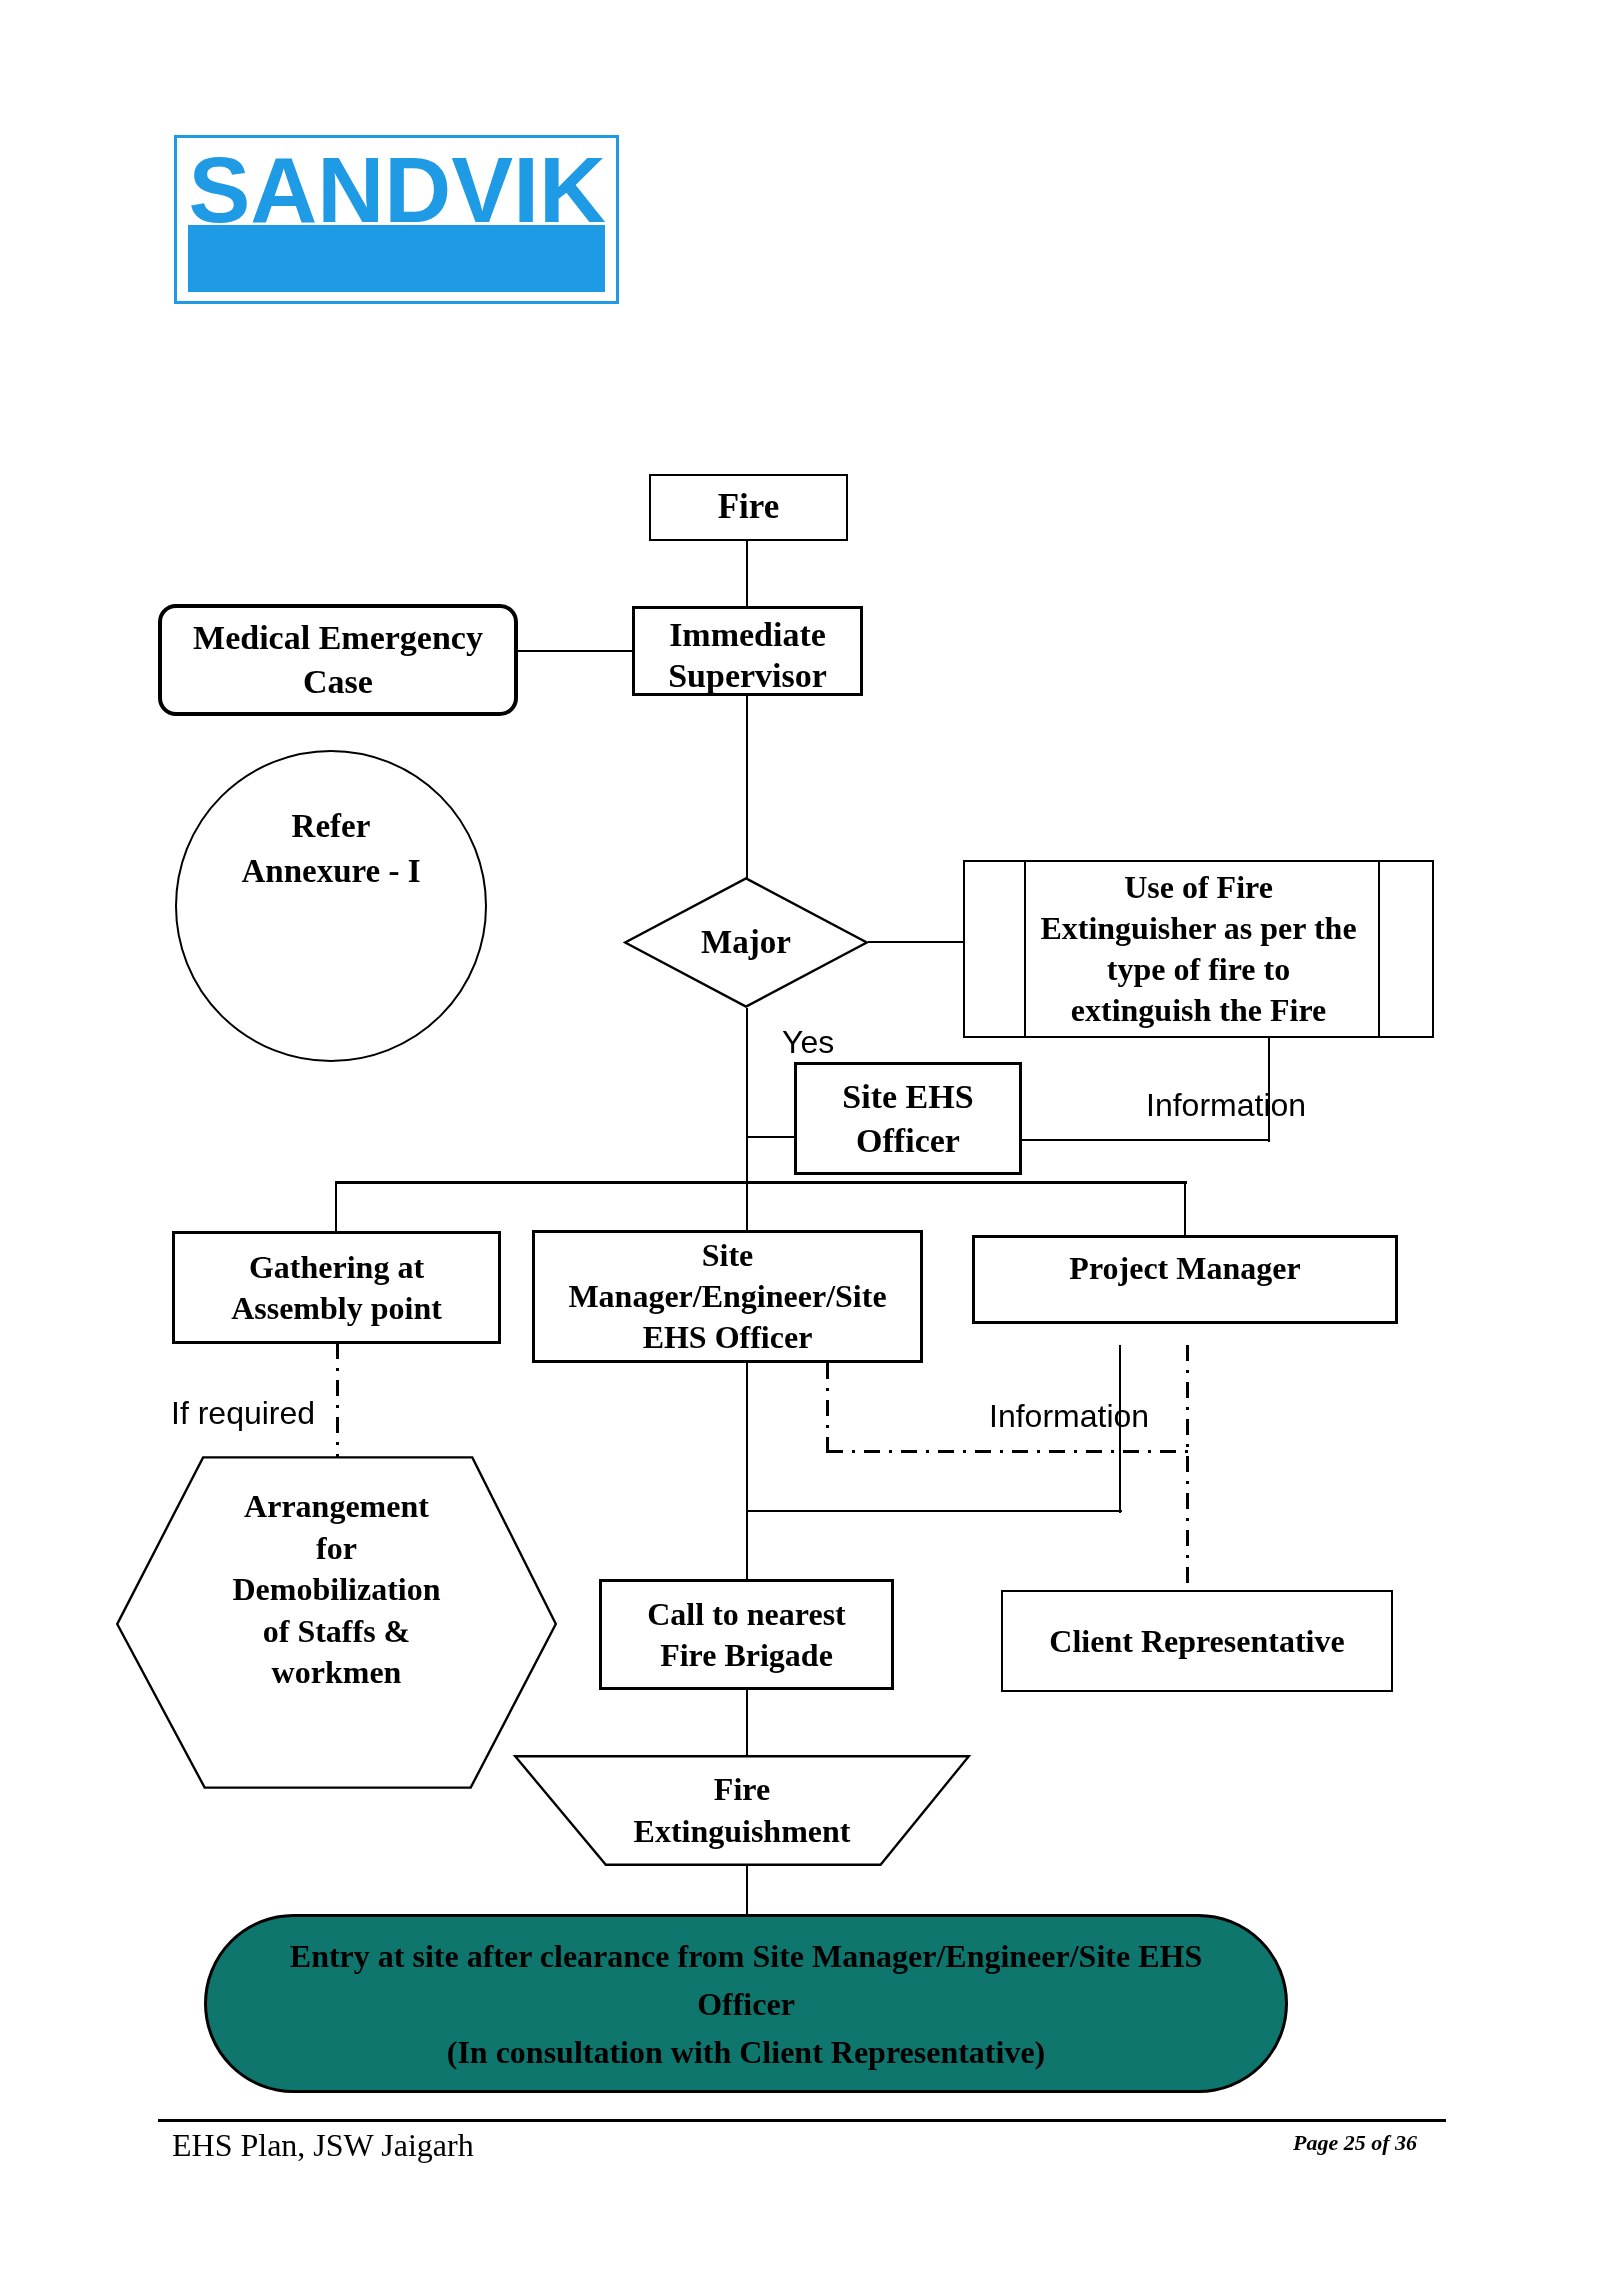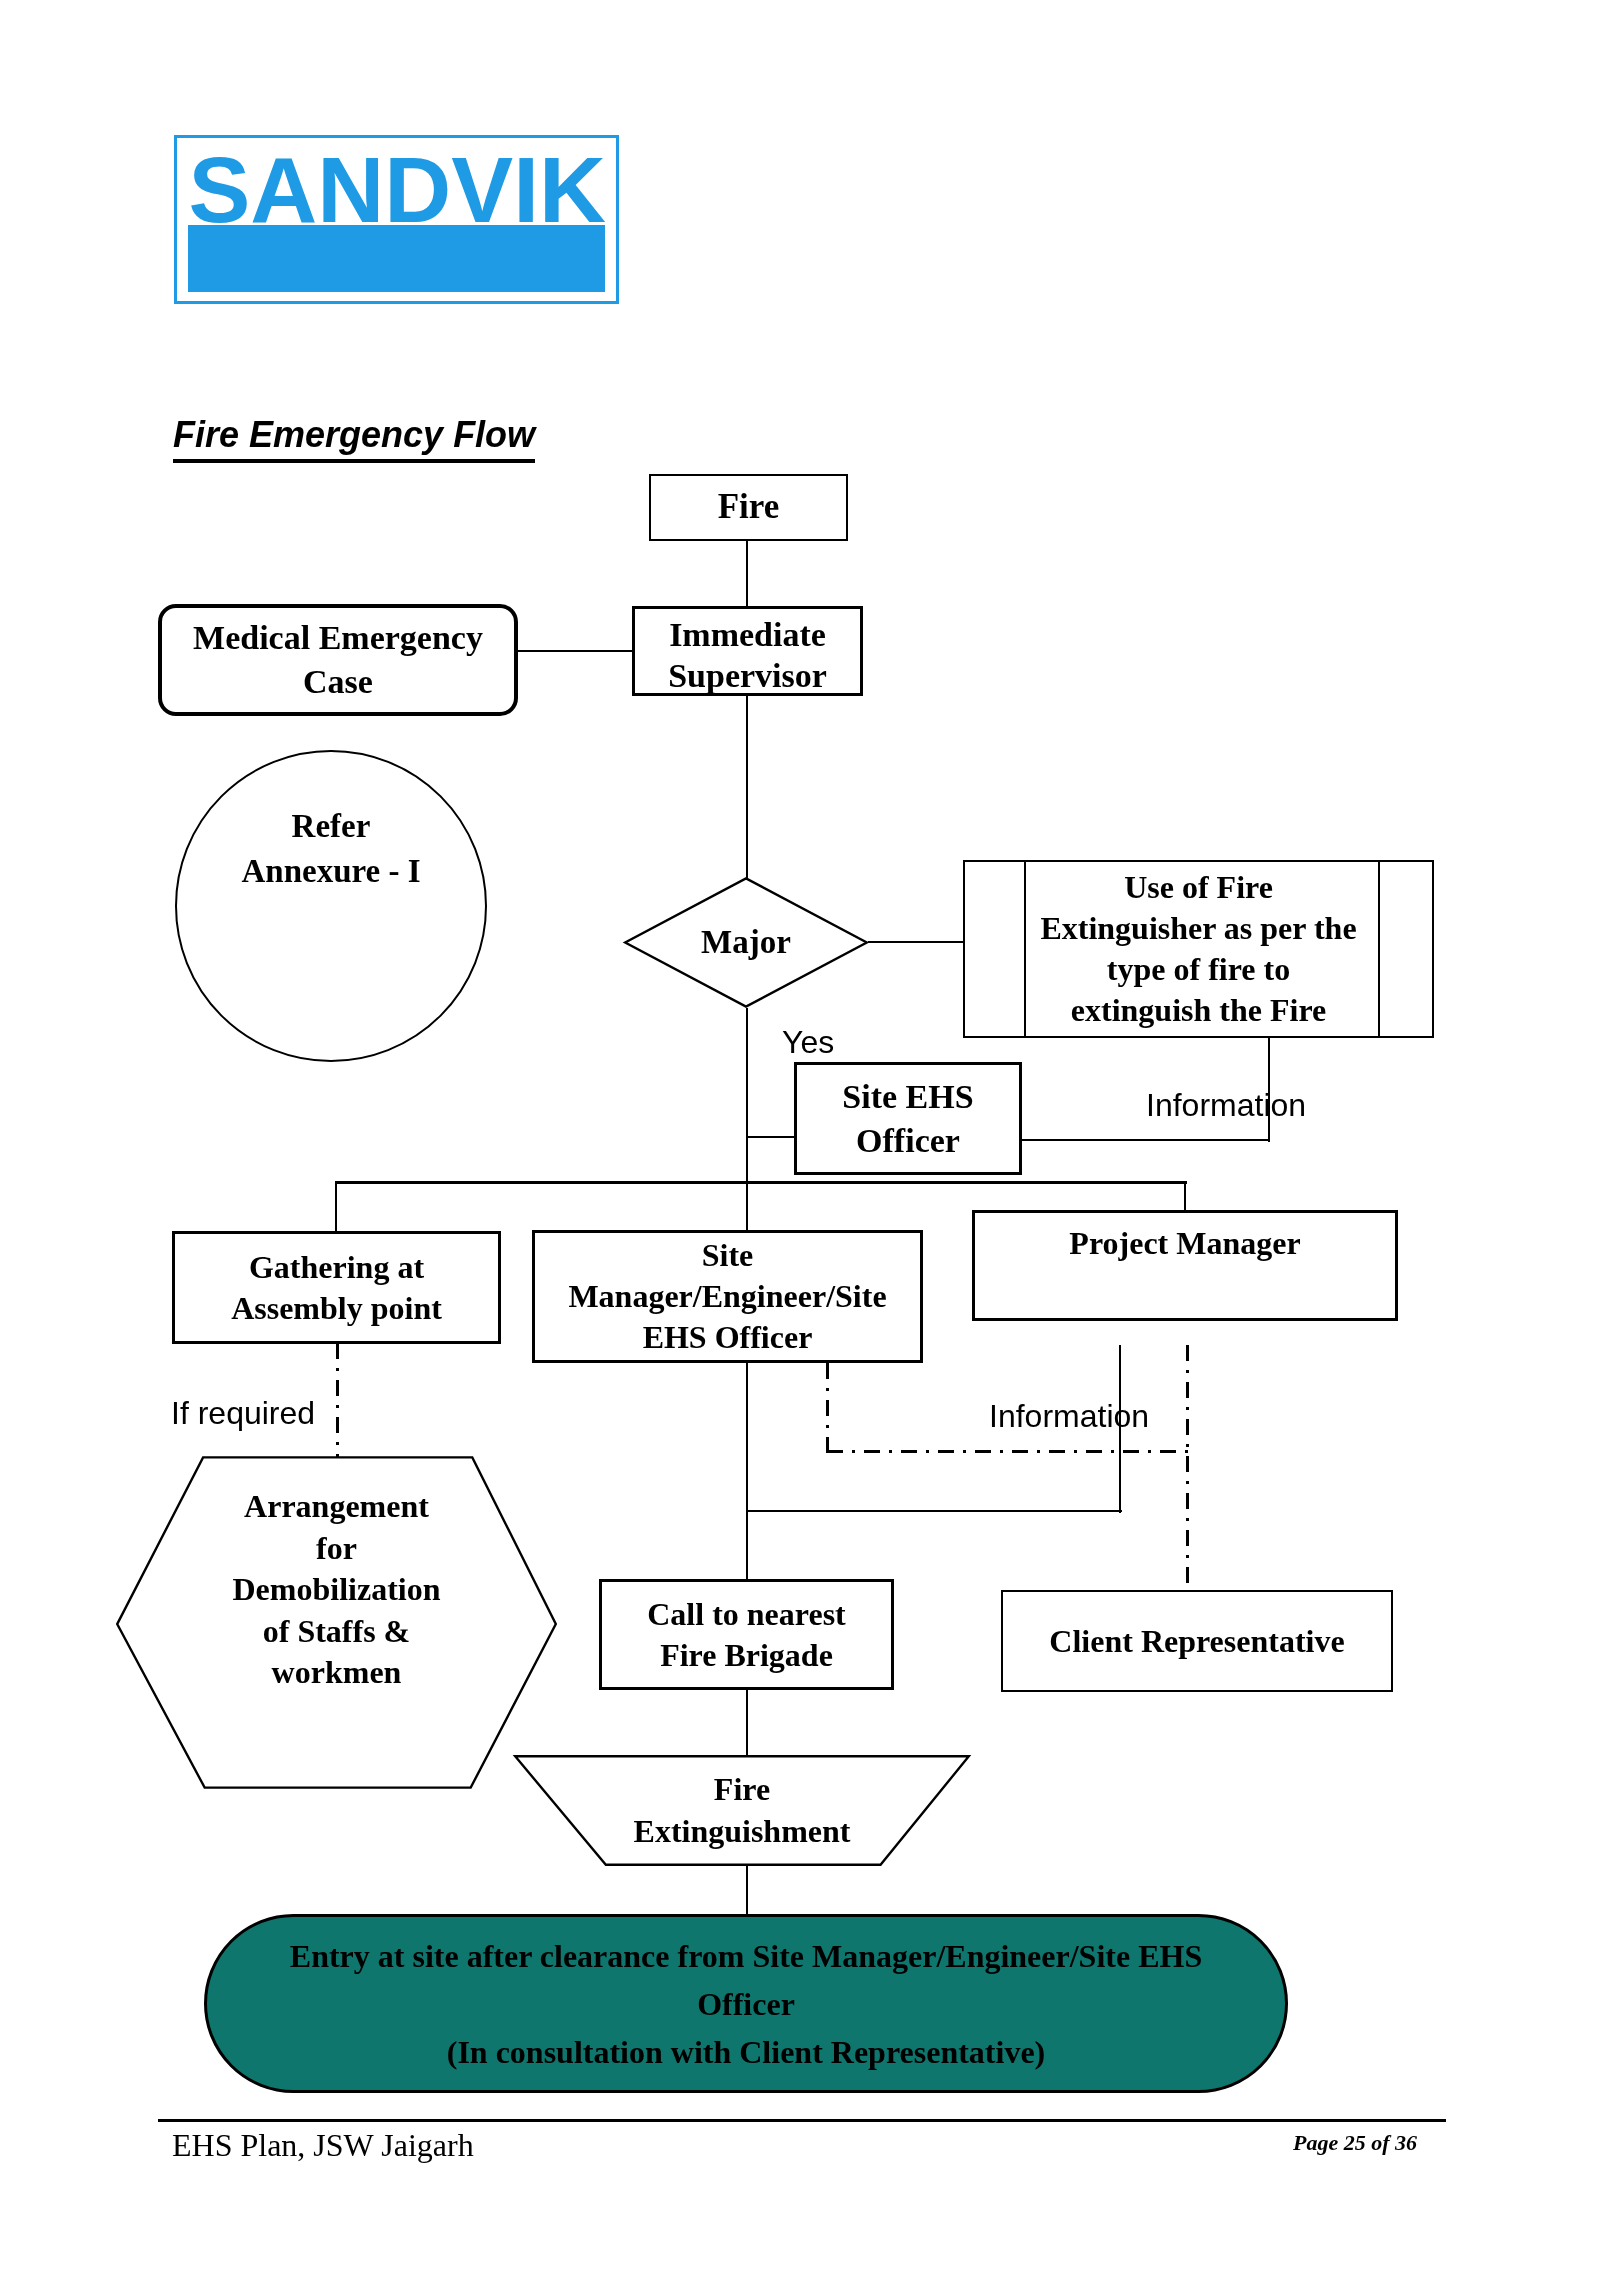--- a/index.html
+++ b/index.html
@@ -67,21 +67,20 @@
 
 <div id="page">
 
   <div class="logo">
     <svg class="logo-text" viewBox="0 0 530 110" width="420" height="87">
       <text x="0" y="96" font-family="Liberation Sans, sans-serif" font-weight="bold" font-size="118" fill="#1e9be4" textLength="528" lengthAdjust="spacingAndGlyphs">SANDVIK</text>
     </svg>
     <div class="logo-bar"></div>
   </div>
 
-  <div class="heading">Fire Emergency Flow</div>
 
   <div class="line" style="left:746px;top:540px;width:2.4px;height:67px;"></div>
   <div class="line" style="left:518px;top:650px;width:115px;height:2.4px;"></div>
   <div class="line" style="left:746px;top:695px;width:2.4px;height:183px;"></div>
   <div class="line" style="left:868px;top:941px;width:95px;height:2.4px;"></div>
   <div class="line" style="left:1268px;top:1038px;width:2.4px;height:104px;"></div>
   <div class="line" style="left:1022px;top:1139px;width:248px;height:2.4px;"></div>
   <div class="line" style="left:746px;top:1008px;width:2.4px;height:223px;"></div>
   <div class="line" style="left:746px;top:1136px;width:49px;height:2.4px;"></div>
   <div class="line" style="left:335px;top:1181px;width:852px;height:3.2px;"></div>
@@ -126,21 +125,21 @@
   <div class="box" style="left:794px;top:1062px;width:228px;height:113px;font-size:34px;">Site EHS
 Officer</div>
 
   <div class="box" style="left:172px;top:1231px;width:329px;height:113px;">Gathering at
 Assembly point</div>
 
   <div class="box" style="left:532px;top:1230px;width:391px;height:133px;">Site
 Manager/Engineer/Site
 EHS Officer</div>
 
-  <div class="box top-align" style="left:972px;top:1210px;width:426px;height:111px;">Project Manager</div>
+  <div class="box top-align" style="left:972px;top:1235px;width:426px;height:89px;">Project Manager</div>
 
   <svg class="shape" style="left:116px;top:1456px;" width="441" height="333" viewBox="0 0 557 420">
     <polygon points="110,1.5 450,1.5 555.5,212 448,418.5 112,418.5 1.5,212" fill="#ffffff" stroke="#000000" stroke-width="3"></polygon>
   </svg>
   <div class="shape-label" style="left:116px;top:1456px;width:441px;height:238px;align-items:flex-start;padding-top:30px;">Arrangement
 for
 Demobilization
 of Staffs &amp;
 workmen</div>
 

